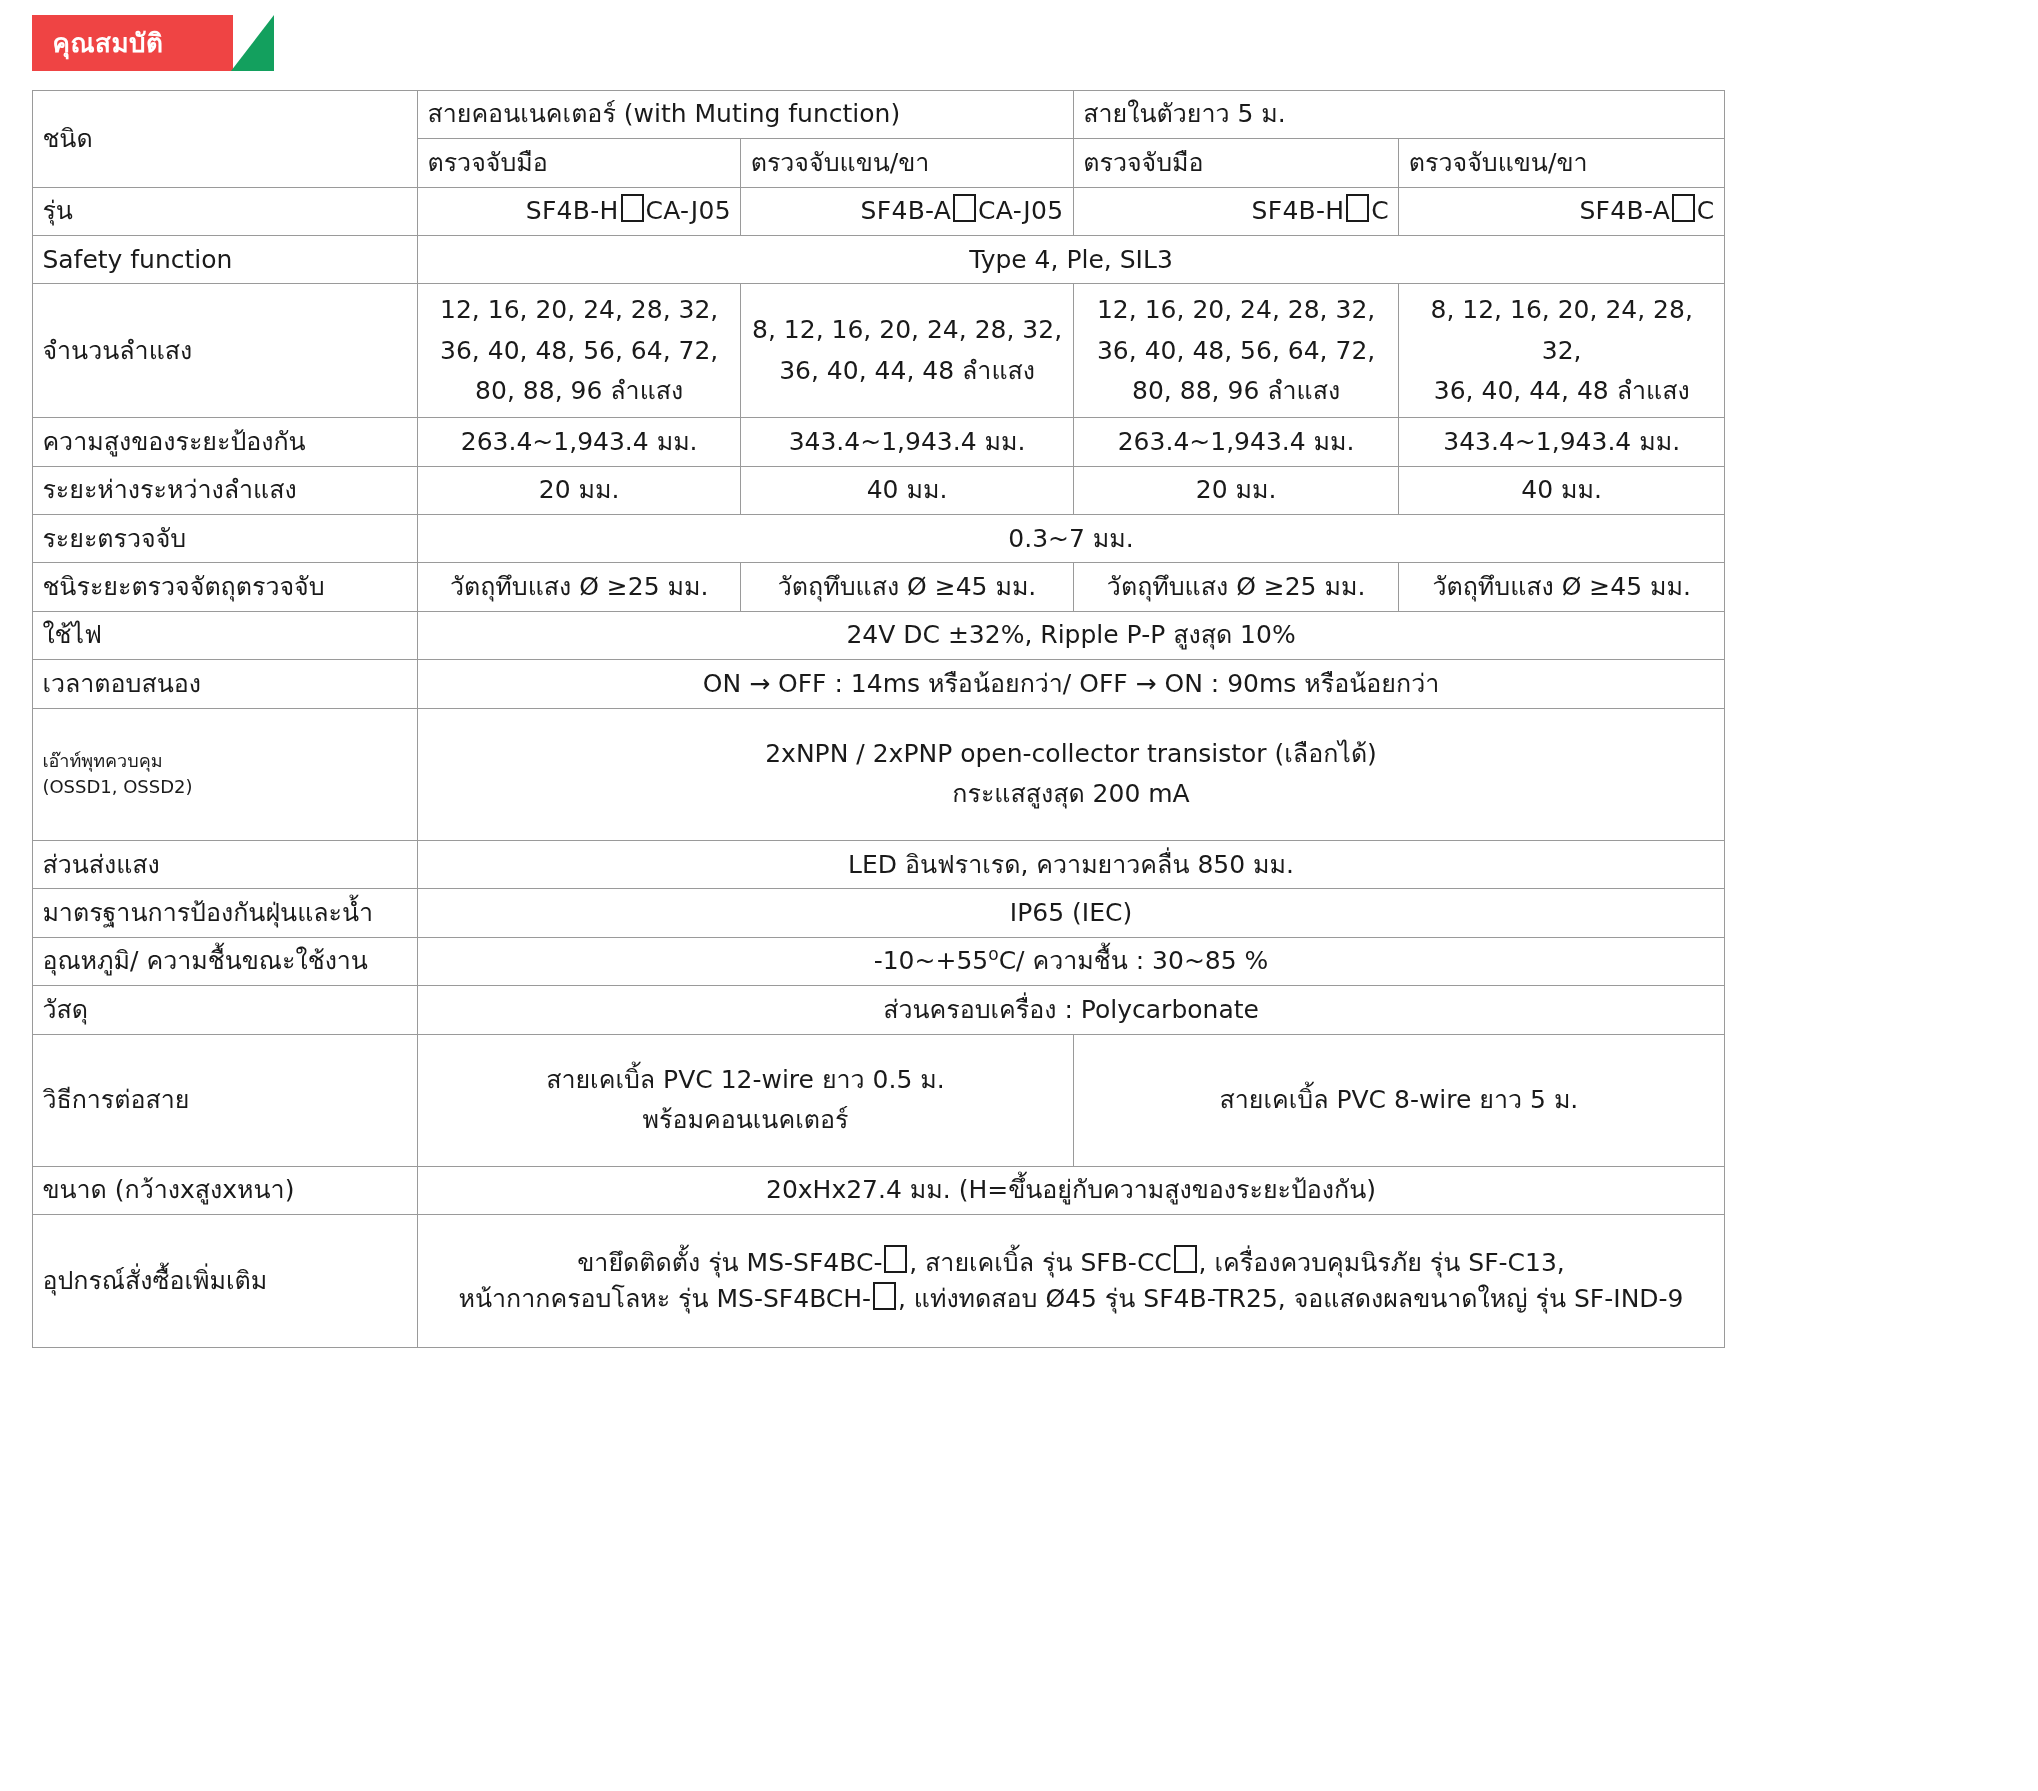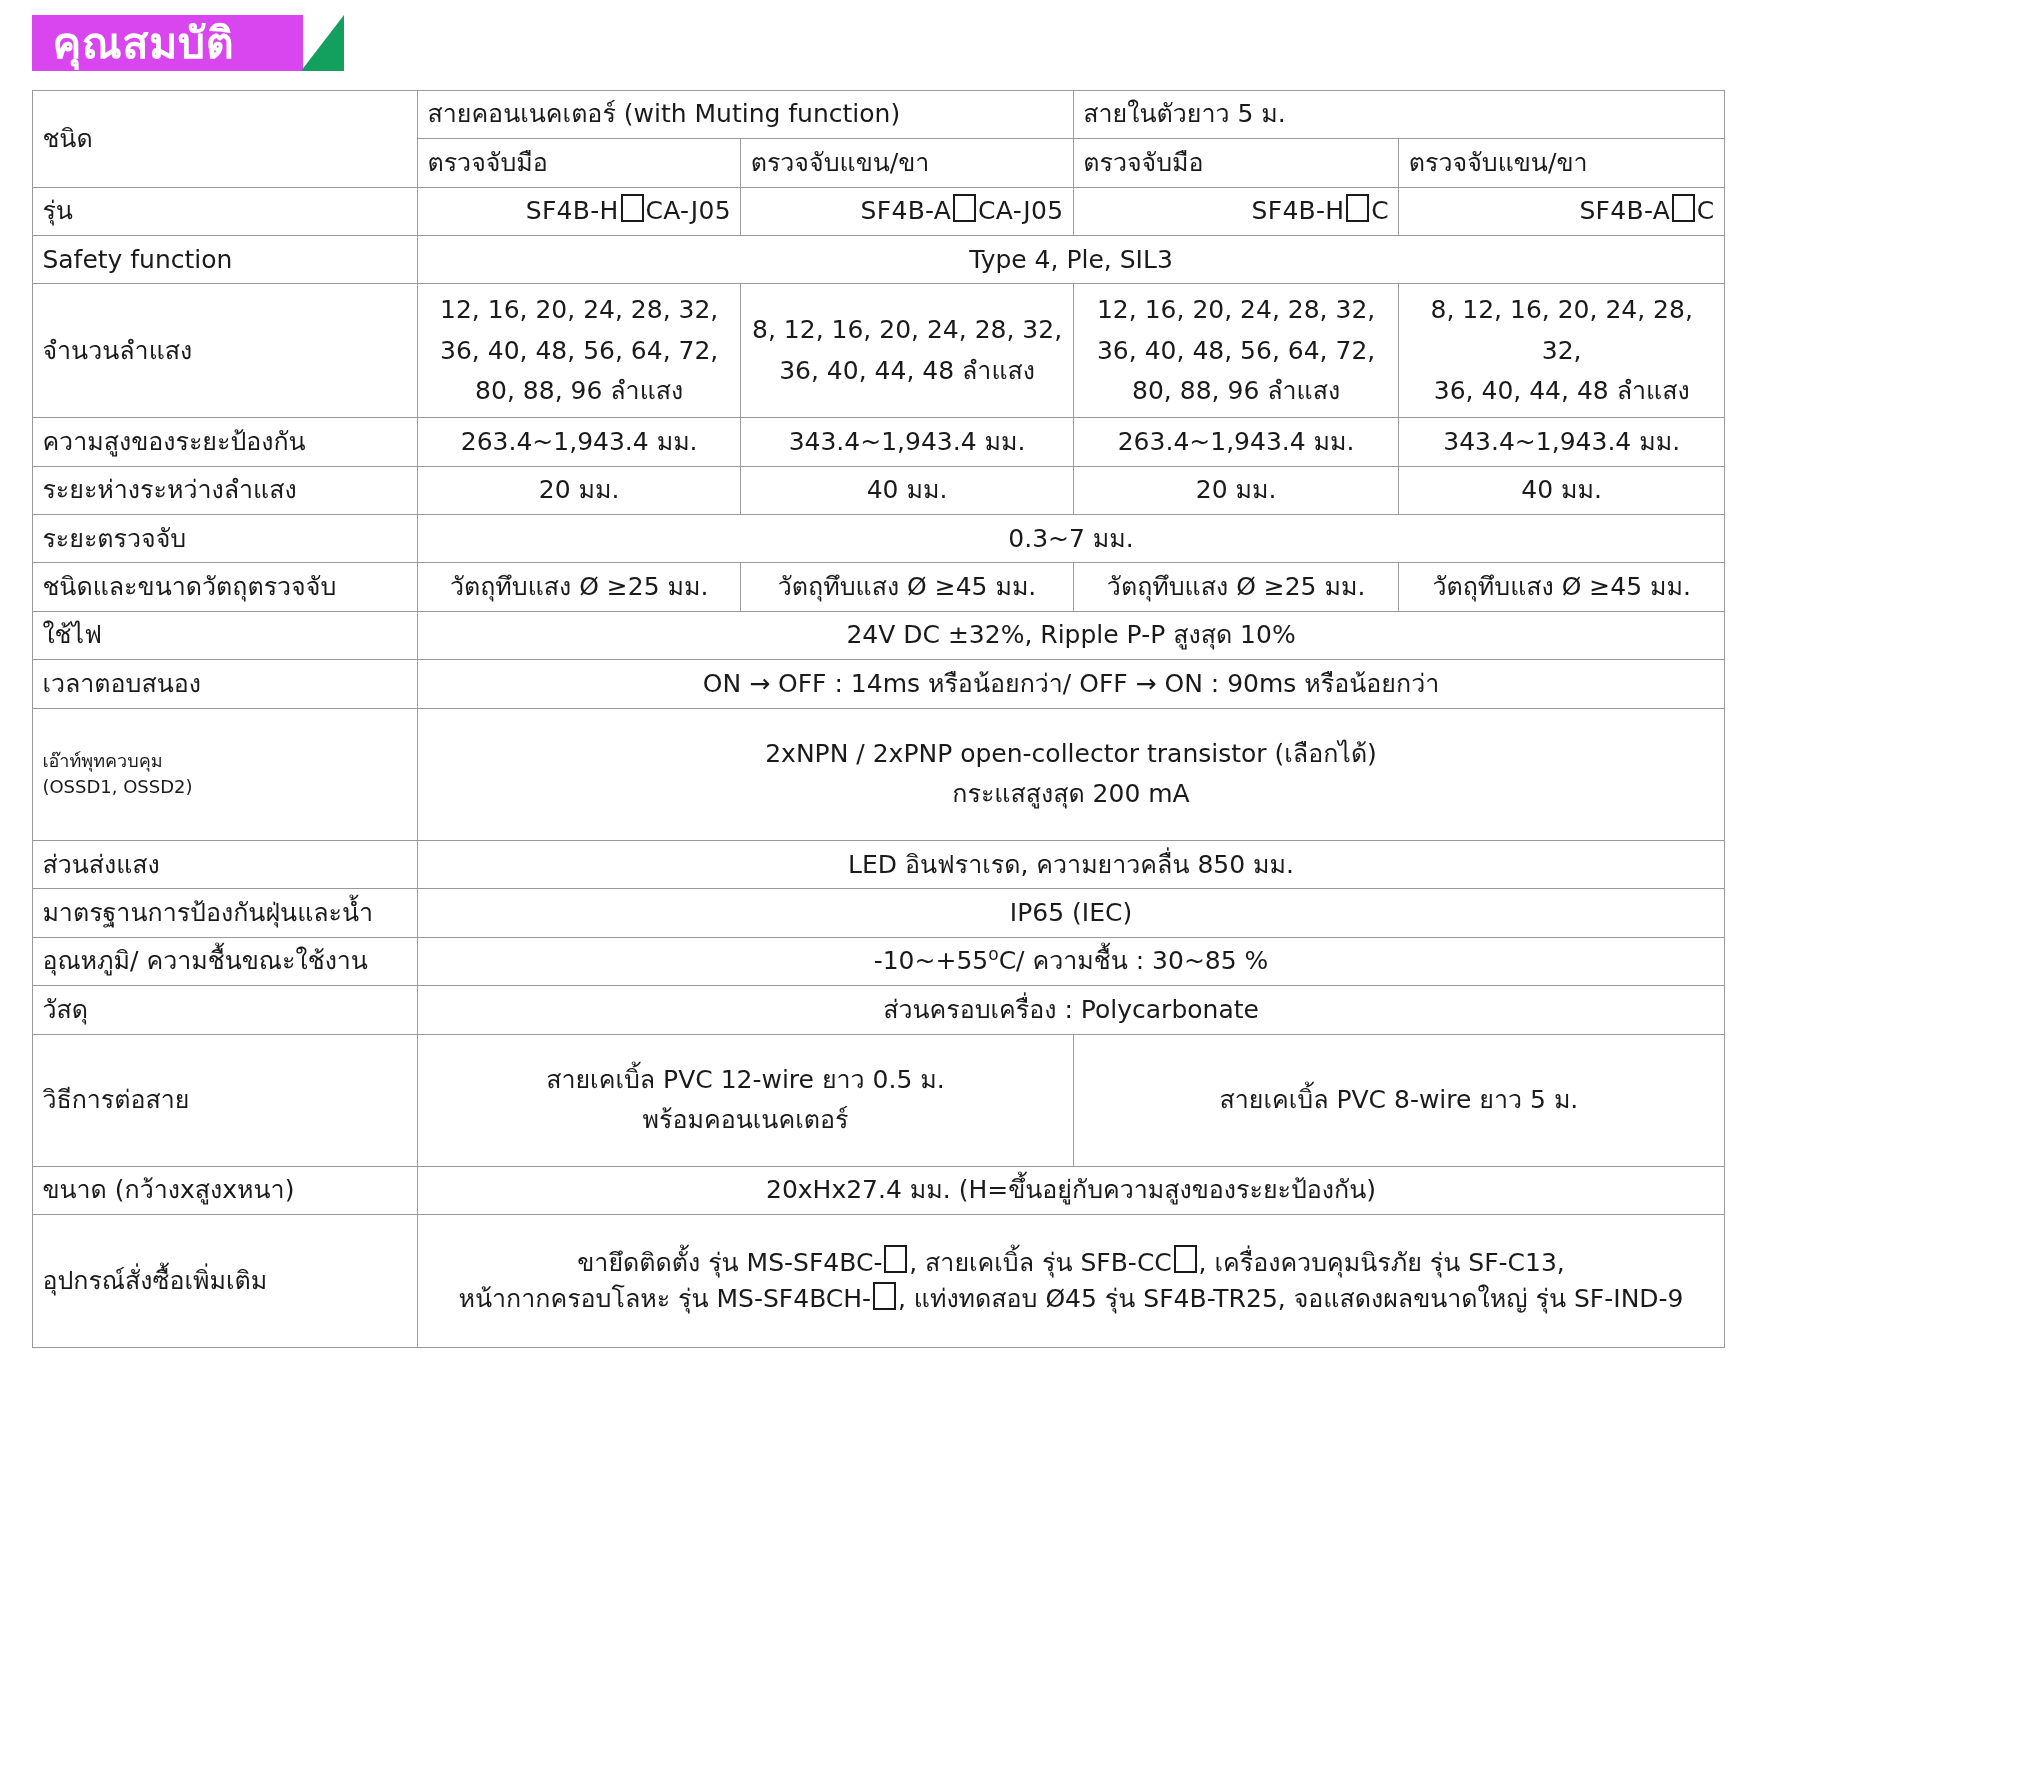--- a/index.html
+++ b/index.html
@@ -26,25 +26,25 @@
   
   .banner-wrap {
     position: relative;
     height: 71px;
     margin-top: 15px;
   }
   .banner {
     position: relative;
     display: inline-block;
     height: 56px;
-    background: #d946ef;
+    background: #ef4444;
     padding: 0 69px 0 20.6px;
     line-height: 56px;
     color: #ffffff;
-    font-size: 43px;
+    font-size: 26px;
     font-weight: bold;
     letter-spacing: 0.5px;
     white-space: nowrap;
   }
   .banner::after {
     content: "";
     position: absolute;
     top: 0;
     right: -41px;
     width: 0;
@@ -227,21 +227,21 @@
         <td class="ctr">20 มม.</td>
         <td class="ctr">40 มม.</td>
       </tr>
 
       <tr>
         <td class="rowlabel">ระยะตรวจจับ</td>
         <td class="ctr" colspan="4">0.3~7 มม.</td>
       </tr>
 
       <tr>
-        <td class="rowlabel">ชนิดและขนาดวัตถุตรวจจับ</td>
+        <td class="rowlabel">ชนิระยะตรวจจัตถุตรวจจับ</td>
         <td class="ctr">วัตถุทึบแสง Ø ≥25 มม.</td>
         <td class="ctr">วัตถุทึบแสง Ø ≥45 มม.</td>
         <td class="ctr">วัตถุทึบแสง Ø ≥25 มม.</td>
         <td class="ctr">วัตถุทึบแสง Ø ≥45 มม.</td>
       </tr>
 
       <tr>
         <td class="rowlabel">ใช้ไฟ</td>
         <td class="ctr" colspan="4">24V DC ±32%, Ripple P-P สูงสุด 10%</td>
       </tr>

